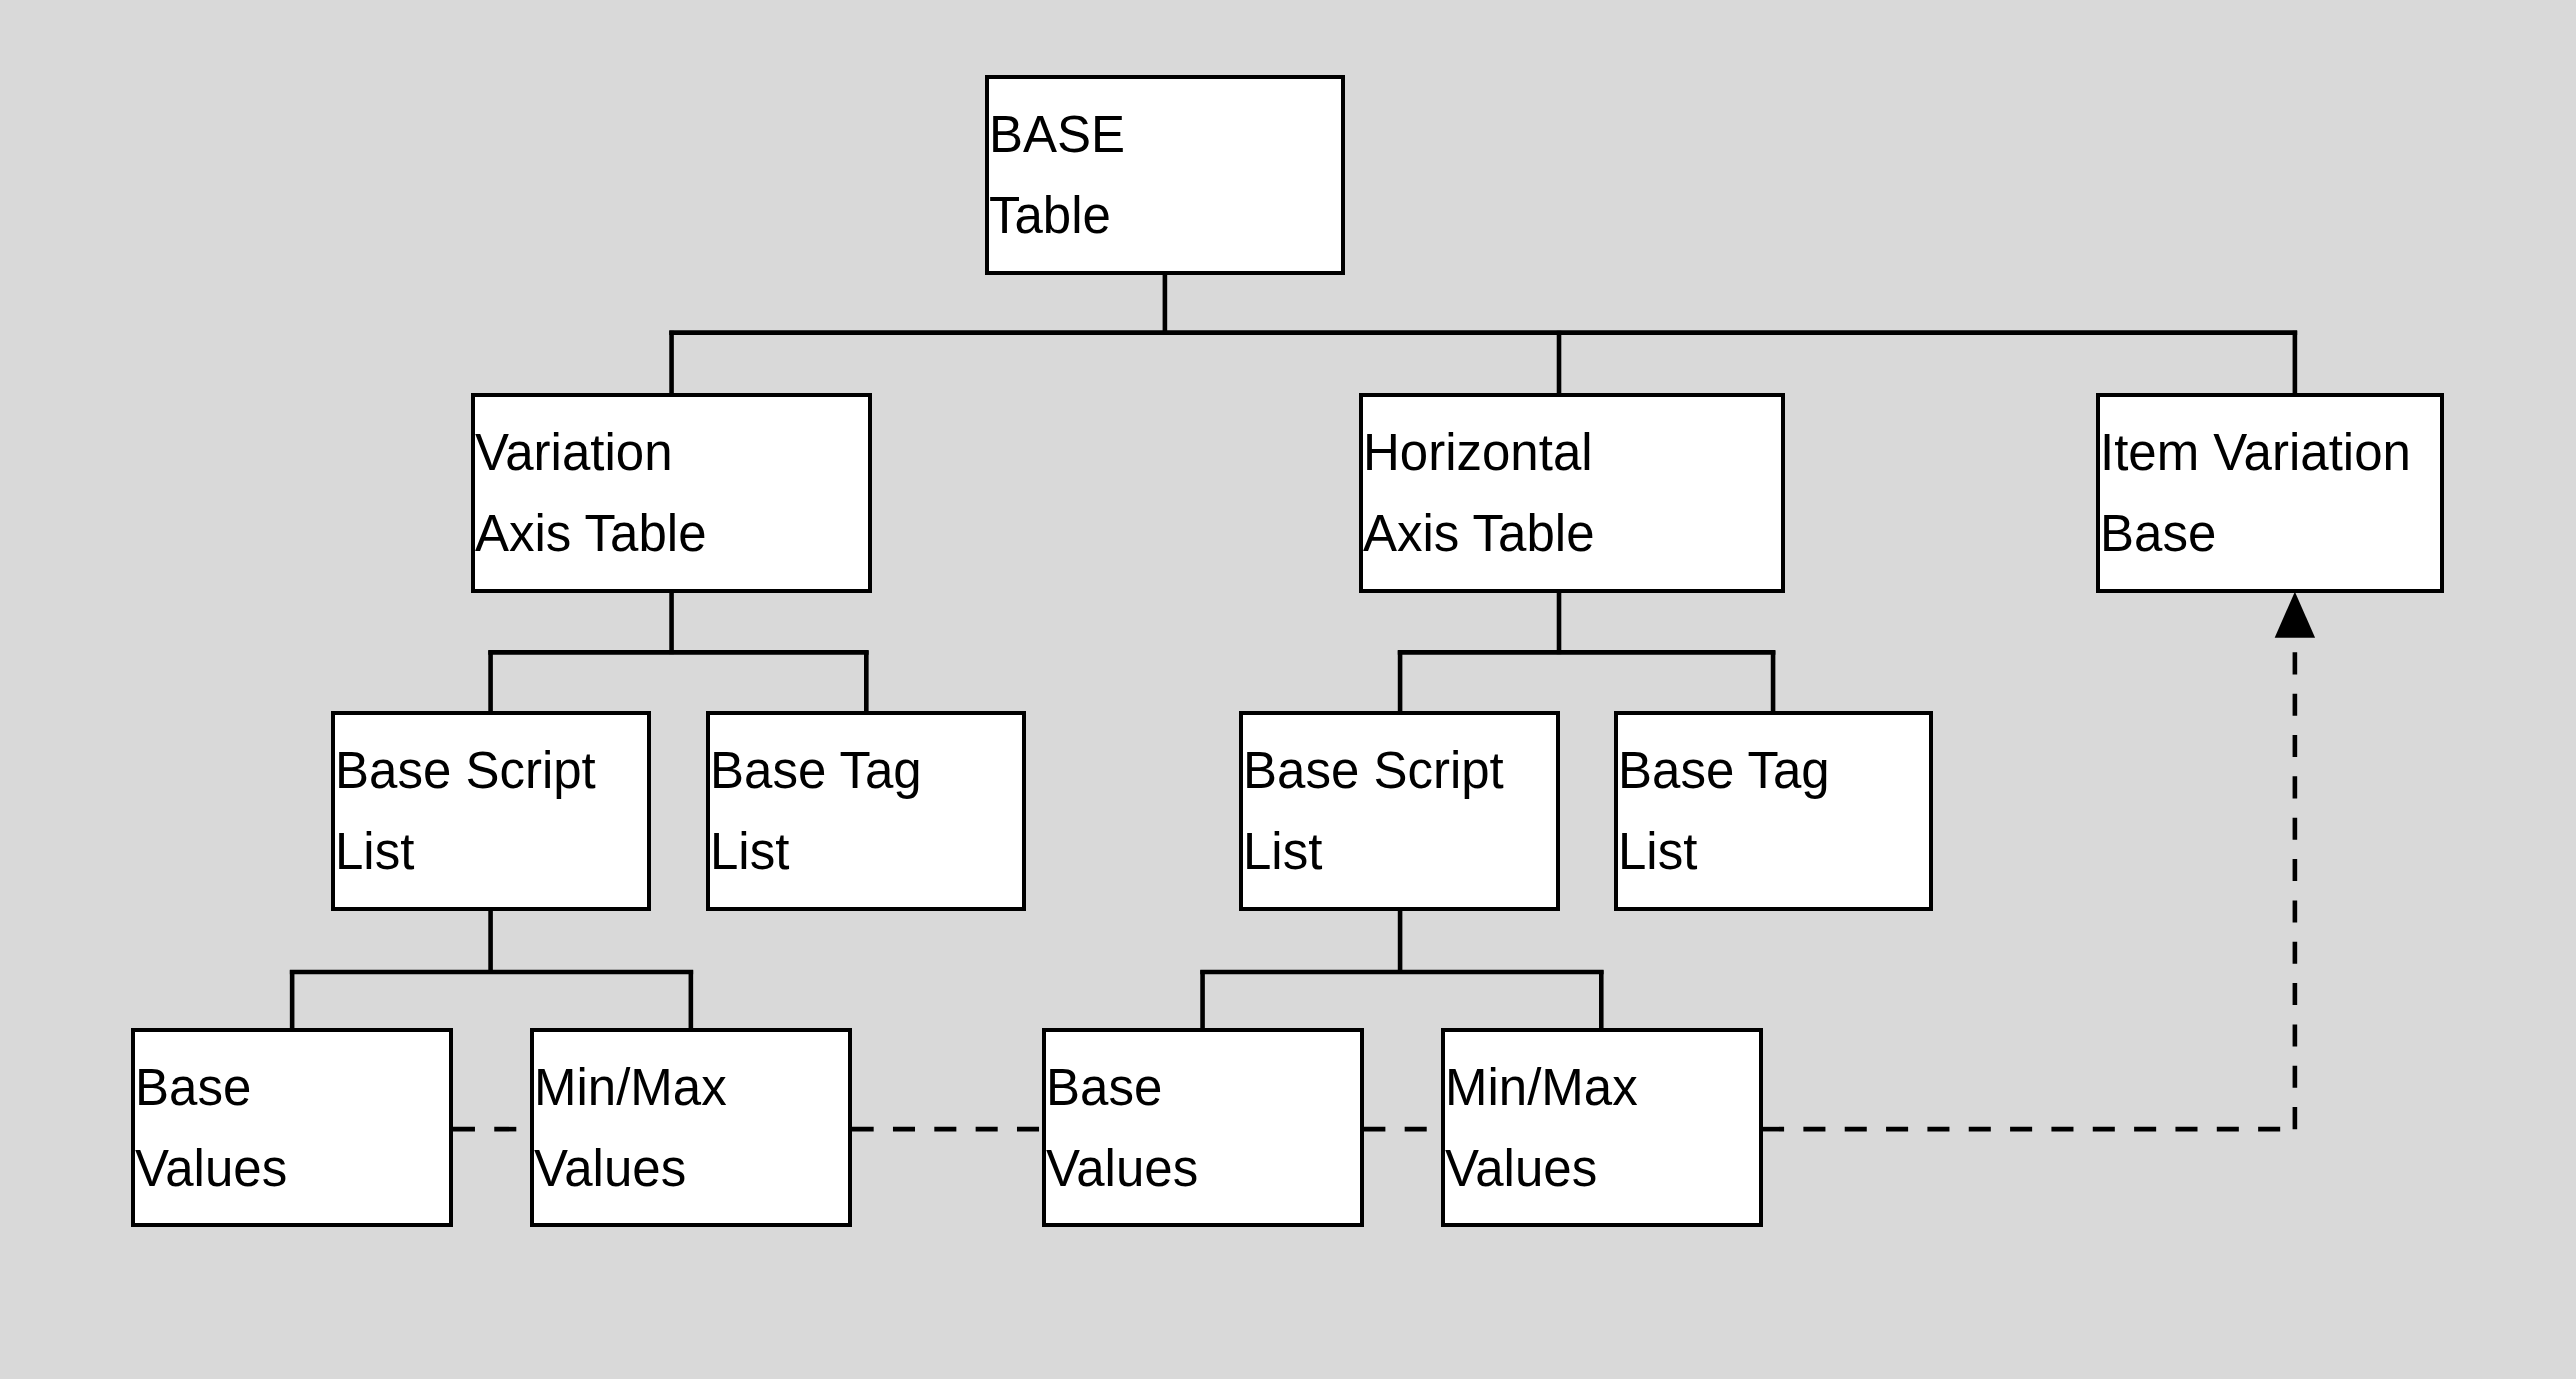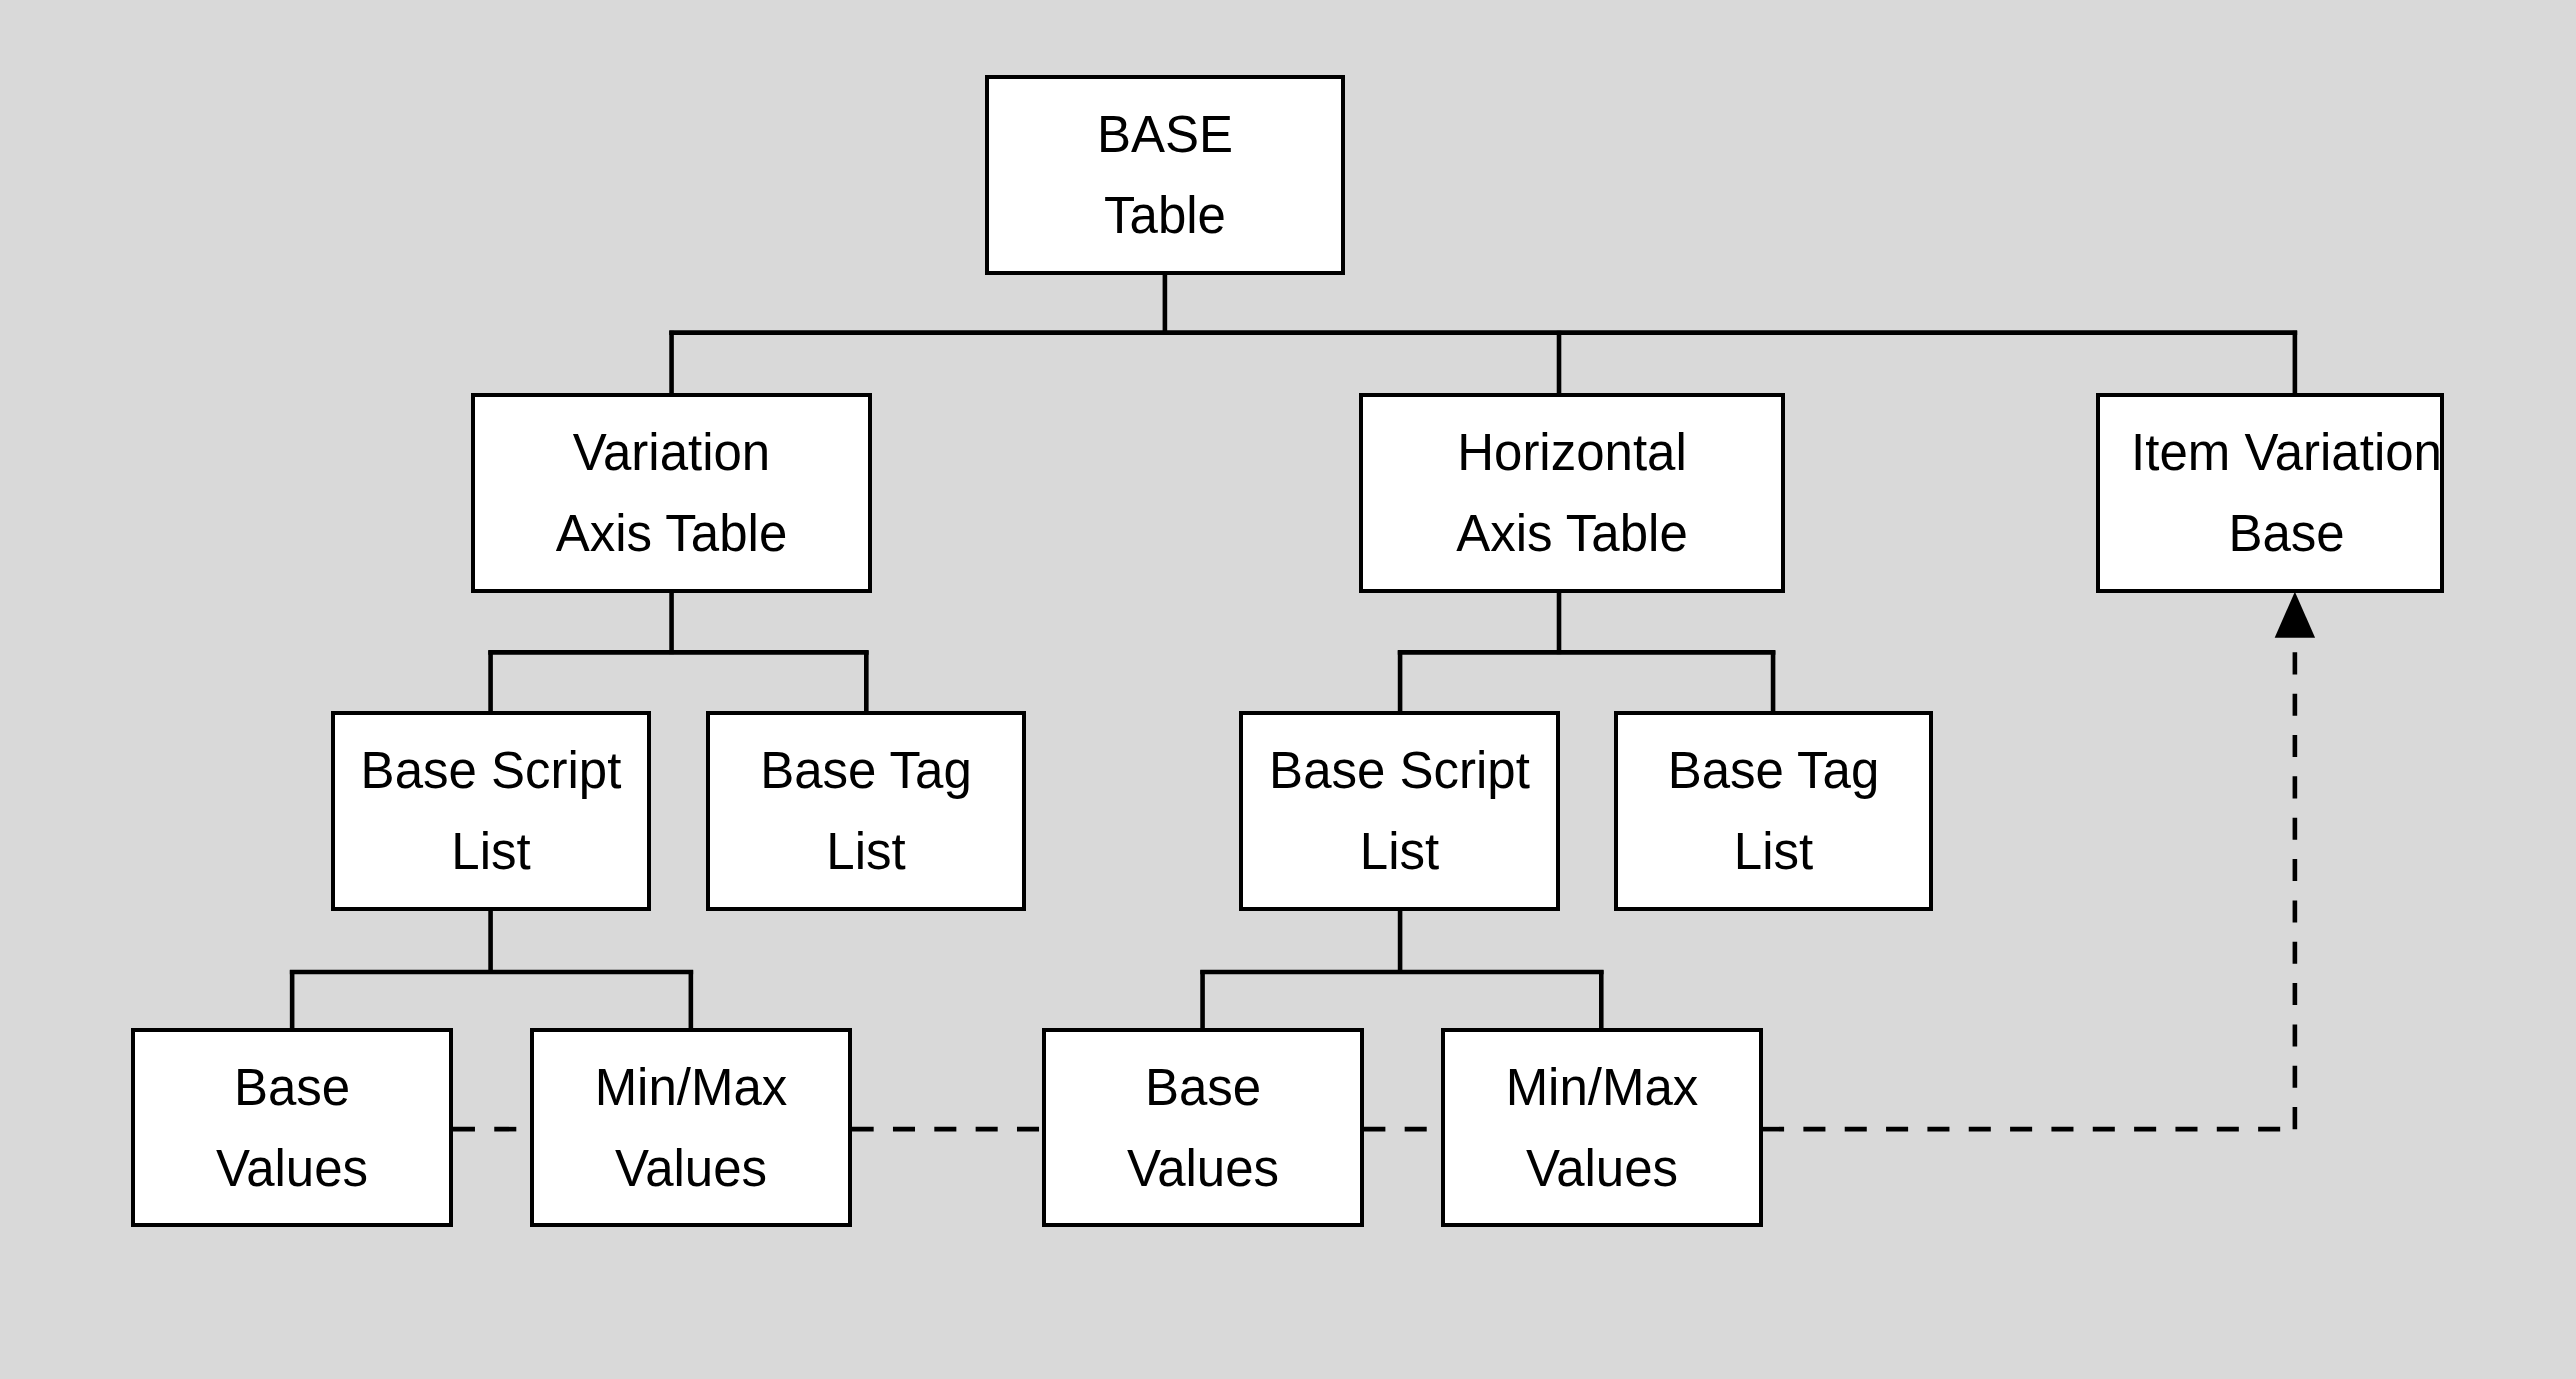--- a/index.html
+++ b/index.html
@@ -25,21 +25,21 @@
     height: 100%;
     z-index: 1;
   }
   .node {
     position: absolute;
     box-sizing: border-box;
     background: #ffffff;
     border: 4.6px solid #000000;
     display: flex;
     flex-direction: column;
-    align-items: center;
+    align-items: flex-start;
     justify-content: center;
     text-align: center;
     z-index: 2;
   }
   .node span {
     display: block;
     font-size: 51px;
     line-height: 81px;
     color: #000000;
     white-space: nowrap;
@@ -98,21 +98,21 @@
   <div class="node" style="left:471px; top:393px; width:401px; height:200px;">
     <span>Variation</span>
     <span>Axis Table</span>
   </div>
 
   <div class="node" style="left:1359px; top:393px; width:426px; height:200px;">
     <span>Horizontal</span>
     <span>Axis Table</span>
   </div>
 
-  <div class="node" style="left:2096px; top:393px; width:348px; height:200px;padding-left:33px;">
+  <div class="node" style="left:2096px; top:393px; width:348px; height:200px;">
     <span>Item Variation</span>
     <span>Base</span>
   </div>
 
   <div class="node" style="left:331px; top:711px; width:320px; height:200px;">
     <span>Base Script</span>
     <span>List</span>
   </div>
 
   <div class="node" style="left:706px; top:711px; width:320px; height:200px;">

